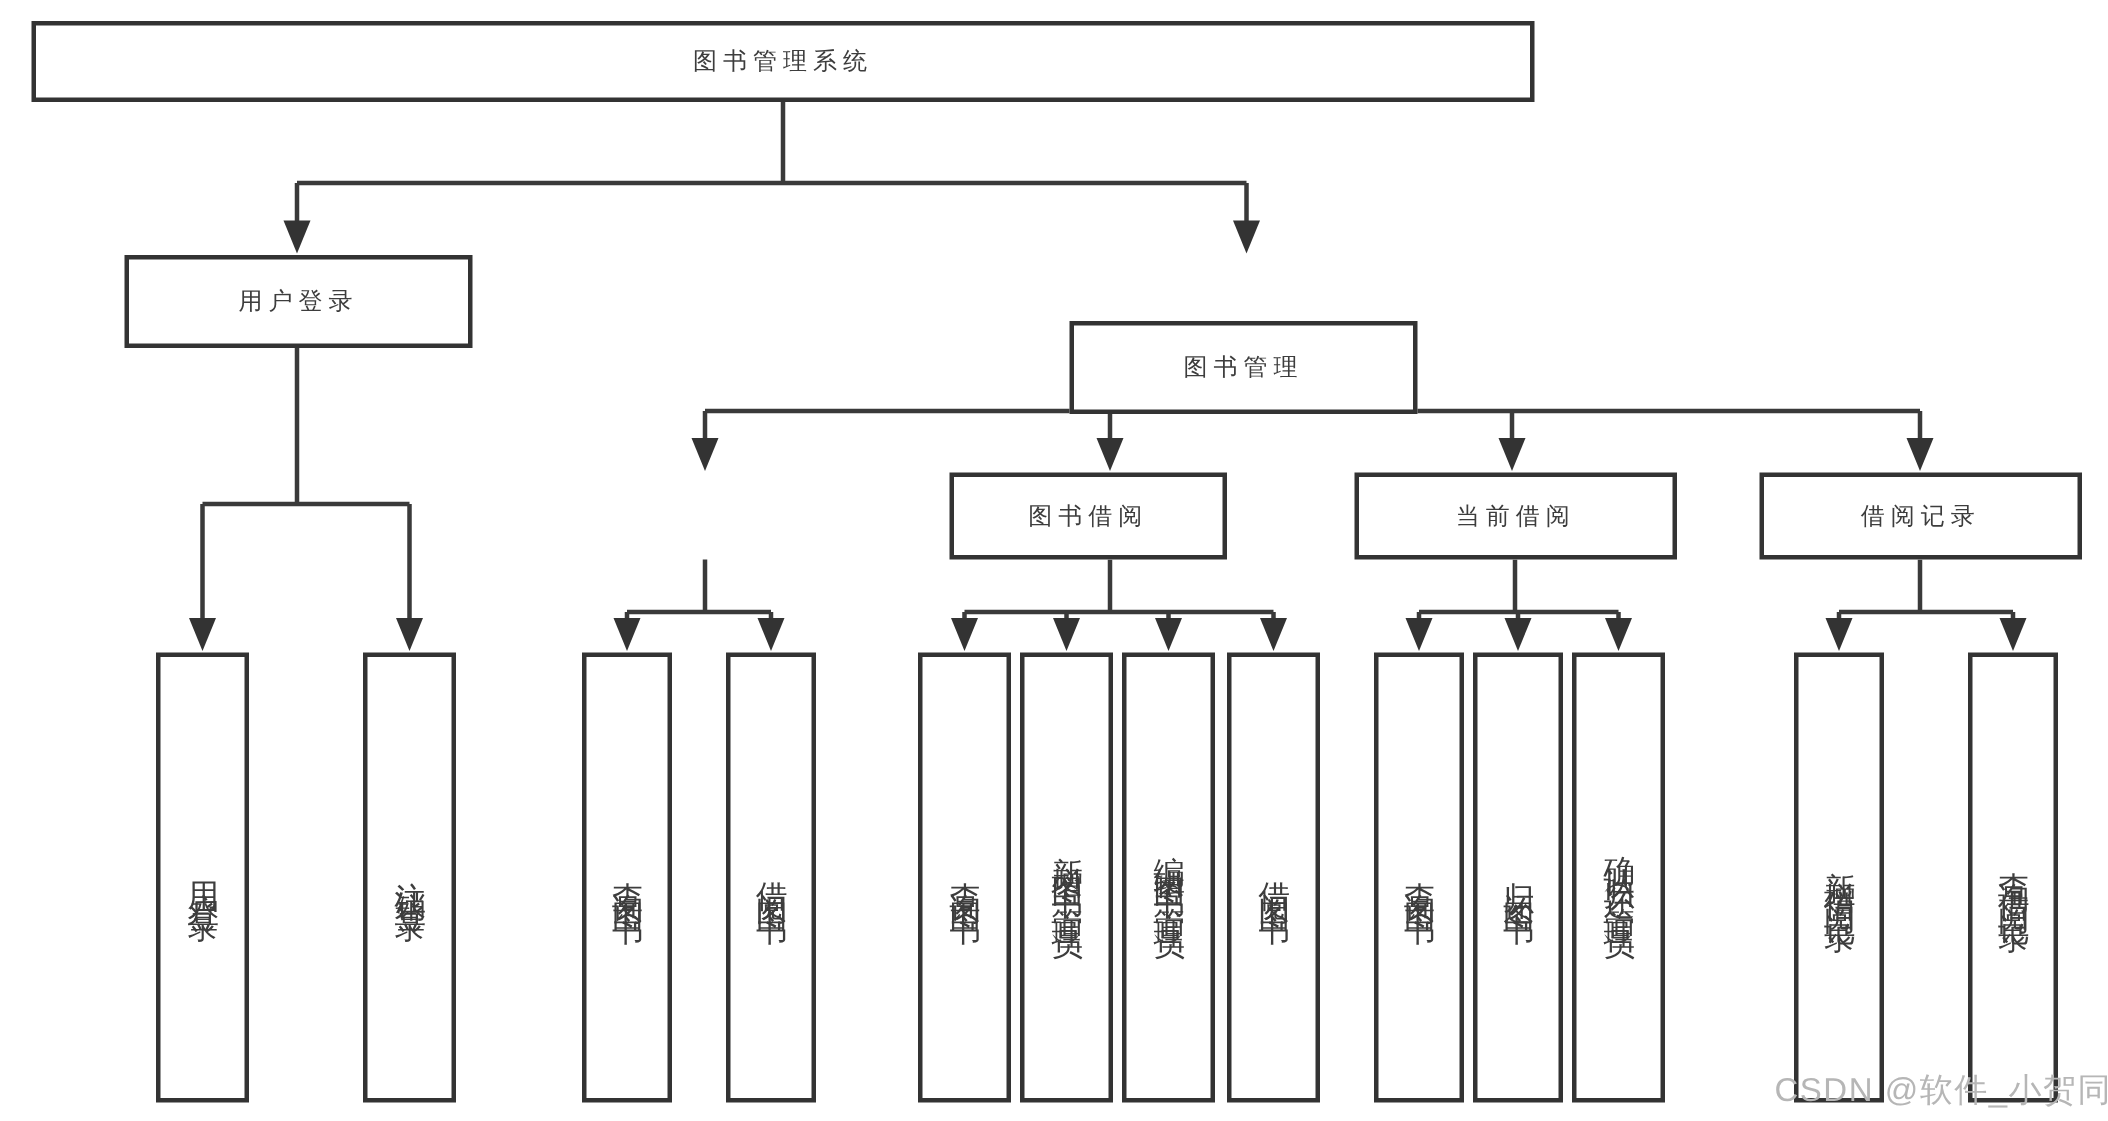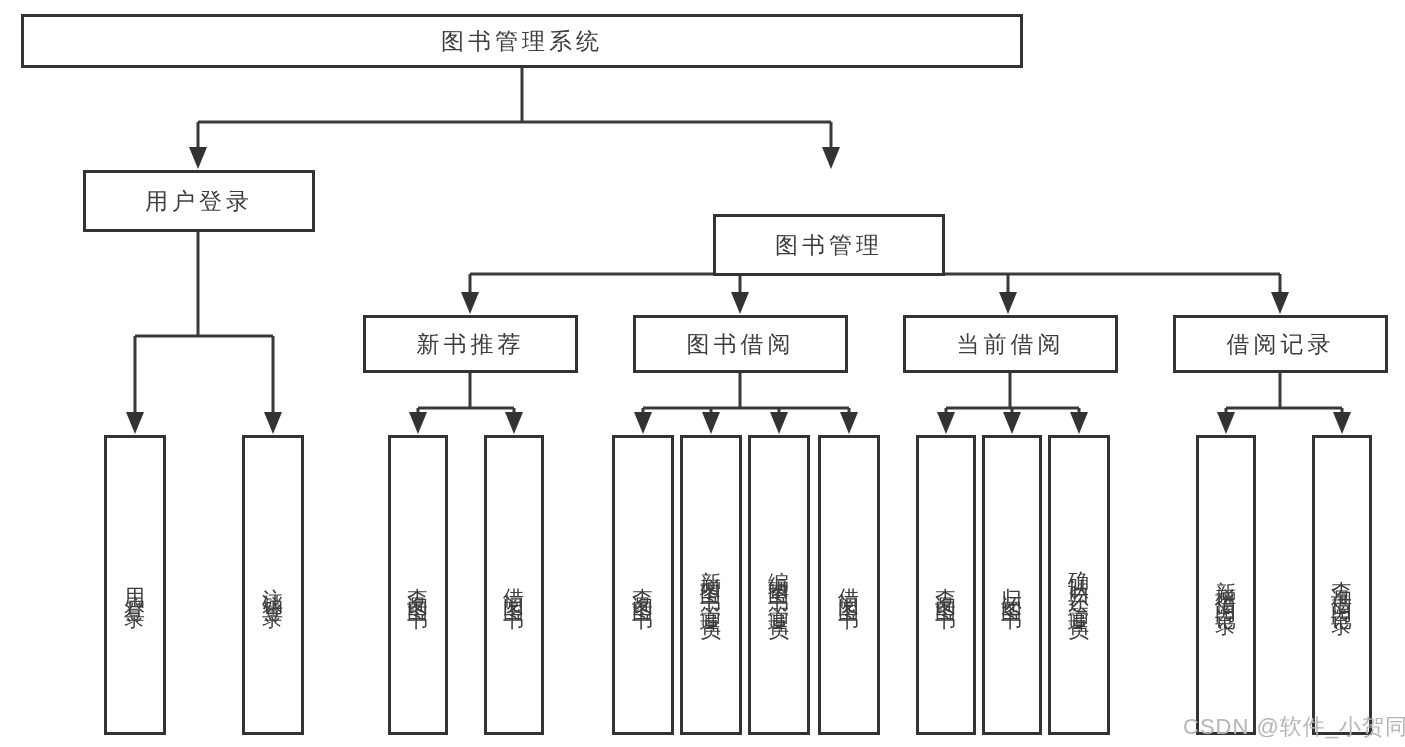--- a/index.html
+++ b/index.html
@@ -36,21 +36,21 @@
     box-sizing: border-box;
     background: #ffffff;
     border: 3px solid #333333;
     display: flex;
     align-items: center;
     justify-content: center;
     z-index: 2;
     color: #3d3d3d;
   }
   .hnode span {
-    font-size: 23px;
+    font-size: 16px;
     letter-spacing: 4px;
     white-space: nowrap;
   }
   .vnode span {
     writing-mode: vertical-rl;
     text-orientation: mixed;
     font-size: 21px;
     letter-spacing: 7px;
     line-height: 1;
   }
@@ -124,24 +124,21 @@
     <span>图书管理系统</span>
   </div>
 
   <div class="node hnode" style="left:83px; top:170px; width:232px; height:62px;">
     <span>用户登录</span>
   </div>
   <div class="node hnode" style="left:713px; top:170px; width:232px; height:62px;margin-top:44px;">
     <span>图书管理</span>
   </div>
 
-  <div class="node hnode" style="left:363px; top:315px; width:215px; height:58px;">
-    <span>新书推荐</span>
-  </div>
-  <div class="node hnode" style="left:633px; top:315px; width:215px; height:58px;">
+  <div class="node hnode" style="left:633px; top:315px; width:185px; height:58px;">
     <span>图书借阅</span>
   </div>
   <div class="node hnode" style="left:903px; top:315px; width:215px; height:58px;">
     <span>当前借阅</span>
   </div>
   <div class="node hnode" style="left:1173px; top:315px; width:215px; height:58px;">
     <span>借阅记录</span>
   </div>
 
   <div class="node vnode" style="left:104px; top:435px; width:62px; height:300px;">

